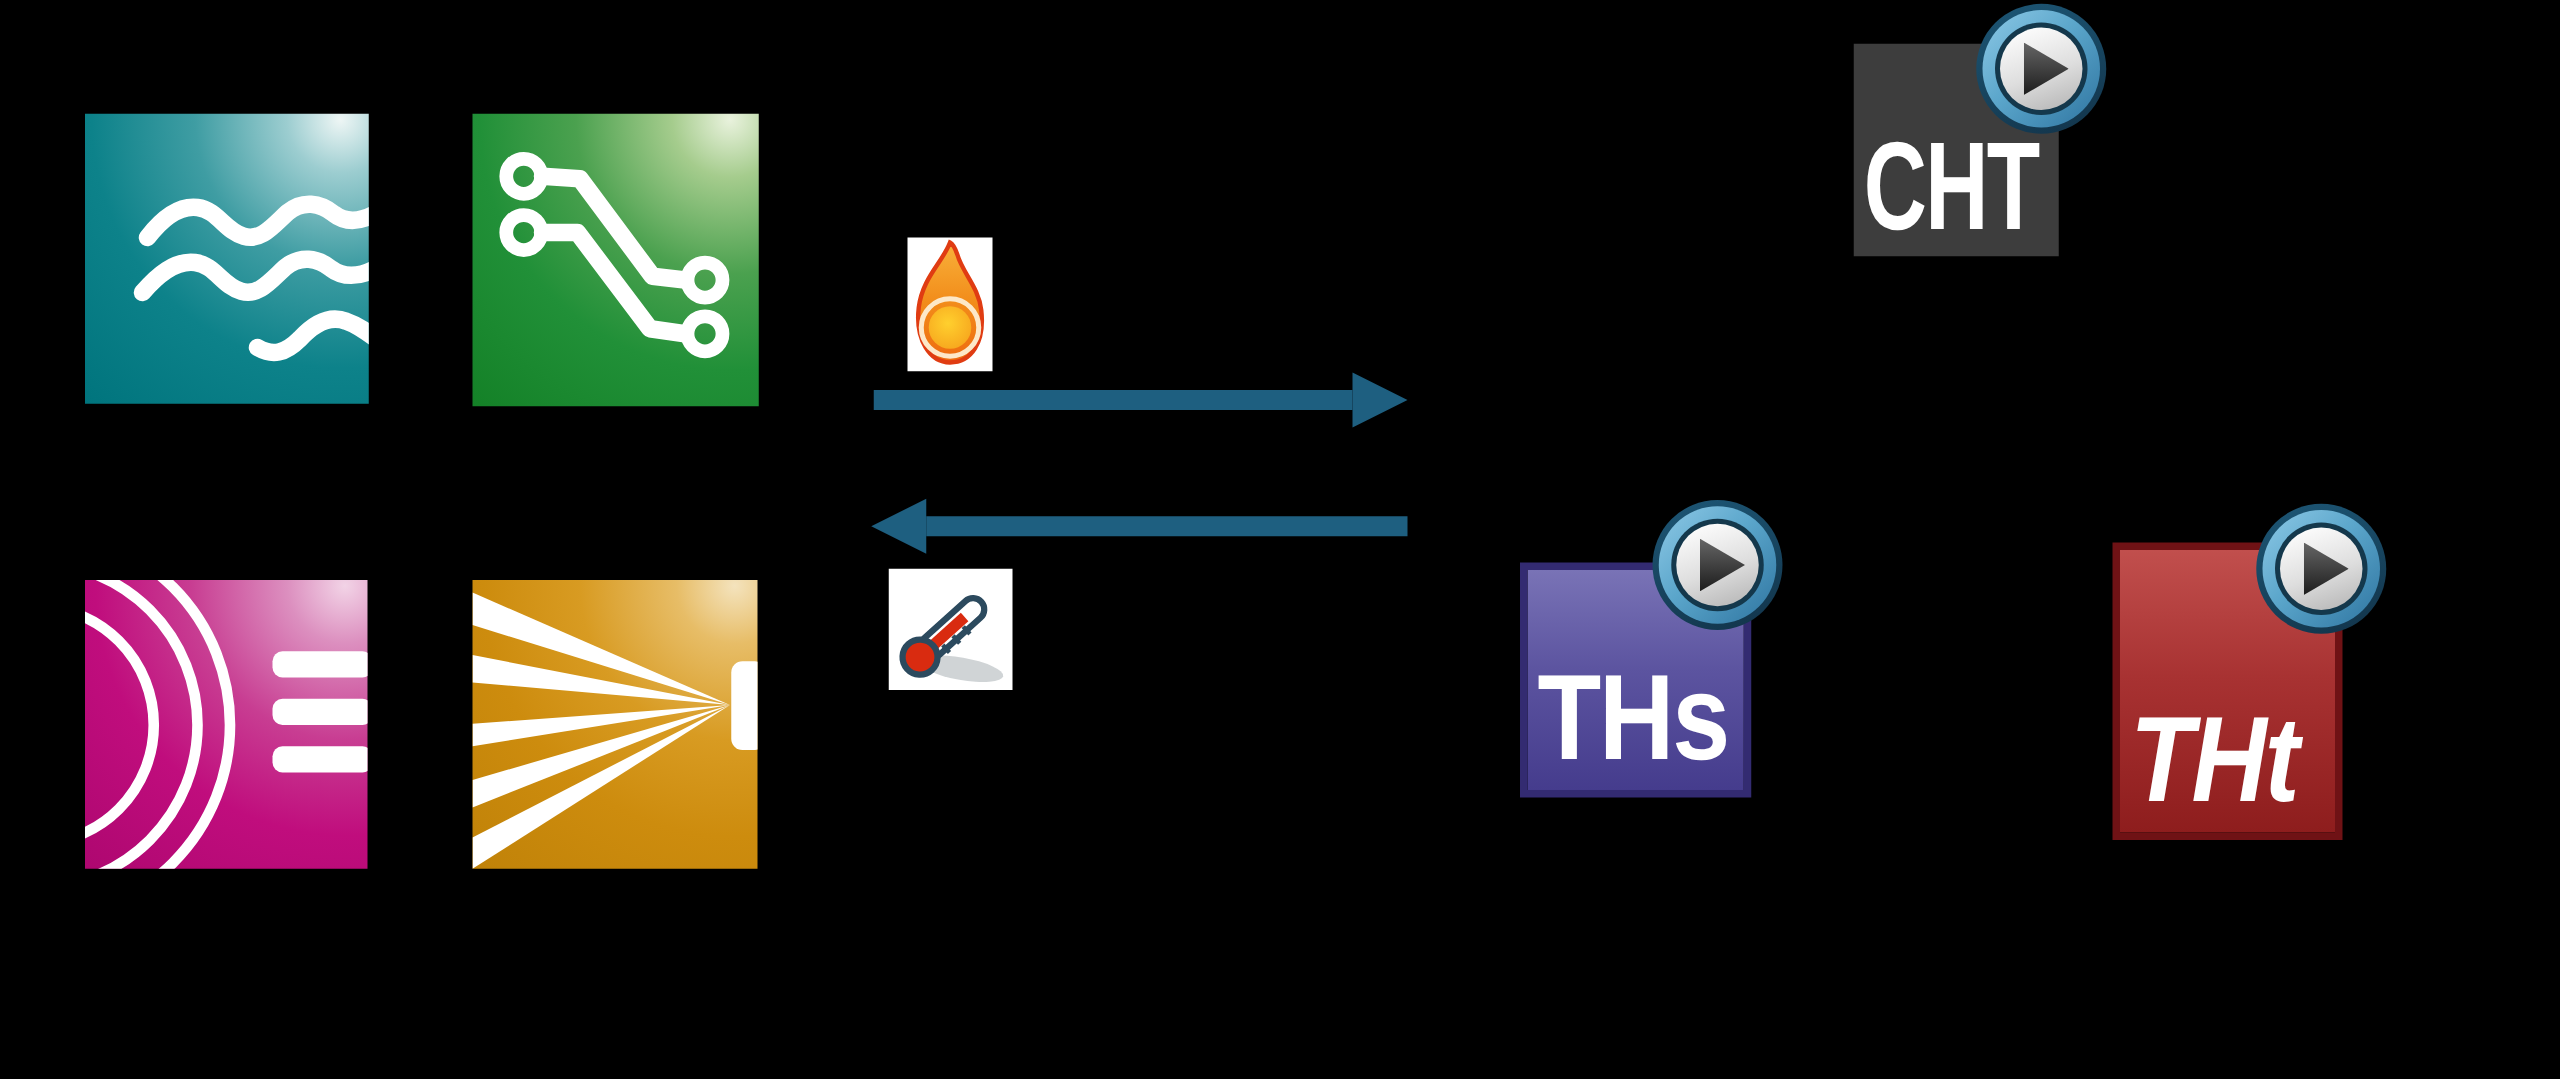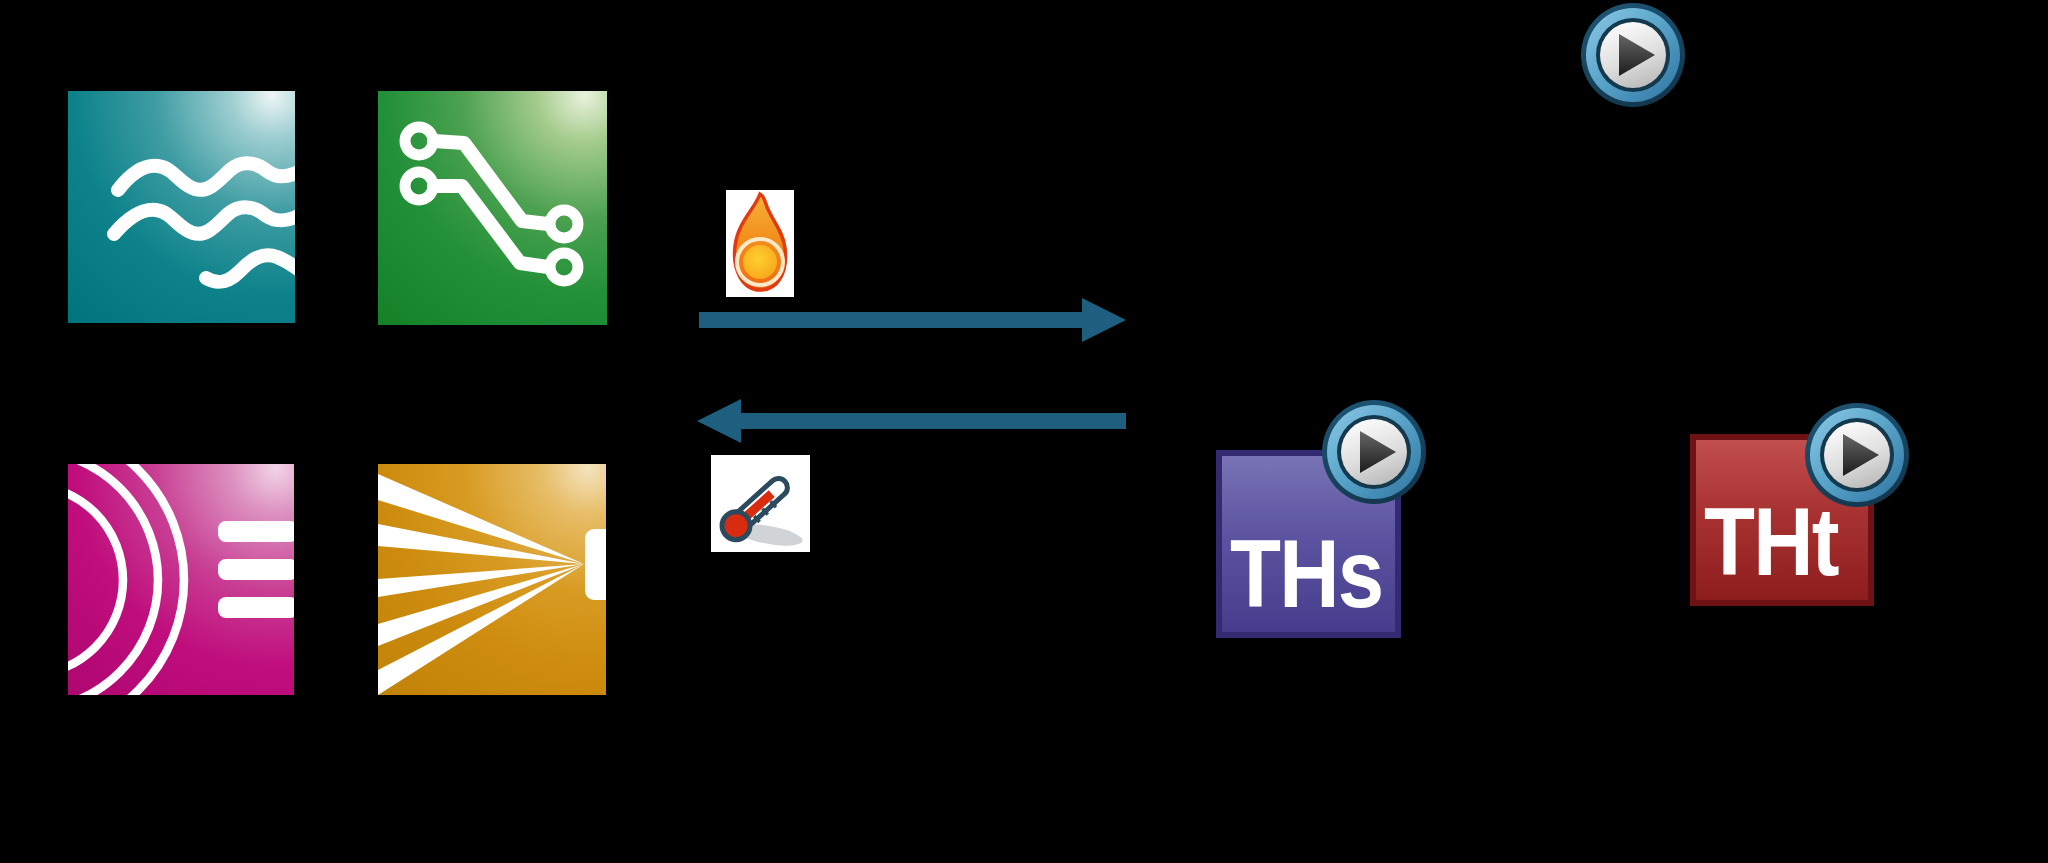--- a/index.html
+++ b/index.html
@@ -32,22 +32,22 @@
   #flame-box svg,#thermo-box svg{display:block;width:100%;height:100%;}
 
   
   .result-label{position:absolute;left:8px;bottom:6px;color:#fff;font-weight:bold;
                 transform-origin:left bottom;white-space:nowrap;line-height:1;}
   #tile-cht{left:1483px;top:35px;width:164px;height:170px;background:#3d3d3d;}
   #tile-cht .result-label{font-size:100px;transform:scaleX(0.70);letter-spacing:-2px;}
   #tile-ths{left:1216px;top:429px;width:185px;height:188px;border:6px solid #332b71;box-sizing:border-box;
             background:linear-gradient(180deg,#7973b6 0%,#5c54a0 45%,#453c8d 100%);margin-top:21px;}
   #tile-ths .result-label{font-size:97px;transform:scaleX(0.86);letter-spacing:-2px;bottom:10px;}
-  #tile-tht{left:1690px;top:434px;width:184px;height:172px;border:6px solid #6f1215;box-sizing:border-box;
-            background:linear-gradient(180deg,#c14f4d 0%,#a83232 45%,#8e1d1d 100%);}
+  #tile-tht{left:1690px;top:434px;width:184px;height:238px;border:6px solid #6f1215;box-sizing:border-box;
+            background:linear-gradient(180deg,#c14f4d 0%,#a83232 45%,#8e1d1d 100%);font-style:italic;}
   #tile-tht .result-label{font-size:97px;transform:scaleX(0.86);letter-spacing:-2px;bottom:10px;}
 
   
   .play{position:absolute;width:104px;height:104px;border-radius:50%;
         background:linear-gradient(160deg,#1d5776 0%,#123349 100%);}
   .play-blue{position:absolute;left:5px;top:5px;right:5px;bottom:5px;border-radius:50%;
         background:linear-gradient(135deg,#8ec9e6 0%,#5ba6cb 45%,#2e74a0 100%);}
   .play-navy{position:absolute;left:15px;top:15px;right:15px;bottom:15px;border-radius:50%;
         background:#14384c;}
   .play-face{position:absolute;left:19px;top:19px;right:19px;bottom:19px;border-radius:50%;
@@ -144,20 +144,23 @@
         <rect x="19" y="6" width="18" height="62" rx="9" fill="#ffffff" stroke="#2c4a5e" stroke-width="5"></rect>
         <rect x="23.5" y="24" width="9" height="42" fill="#d92b10"></rect>
         <line x1="33" y1="30" x2="41" y2="30" stroke="#2c4a5e" stroke-width="3.5"></line>
         <line x1="33" y1="41" x2="41" y2="41" stroke="#2c4a5e" stroke-width="3.5"></line>
         <line x1="33" y1="52" x2="41" y2="52" stroke="#2c4a5e" stroke-width="3.5"></line>
         <circle cx="28" cy="72" r="14" fill="#d92b10" stroke="#2c4a5e" stroke-width="5"></circle>
       </g>
     </svg>
   </div>
 
+  <div id="tile-cht" class="tile">
+    <div class="result-label">CHT</div>
+  </div>
   <div class="play" style="left:1581px;top:3px;">
     <div class="play-blue"></div>
     <div class="play-navy"></div>
     <div class="play-face"></div>
     <div class="play-tri"></div>
   </div>
 
   <div id="tile-ths" class="tile">
     <div class="result-label">THs</div>
   </div>

